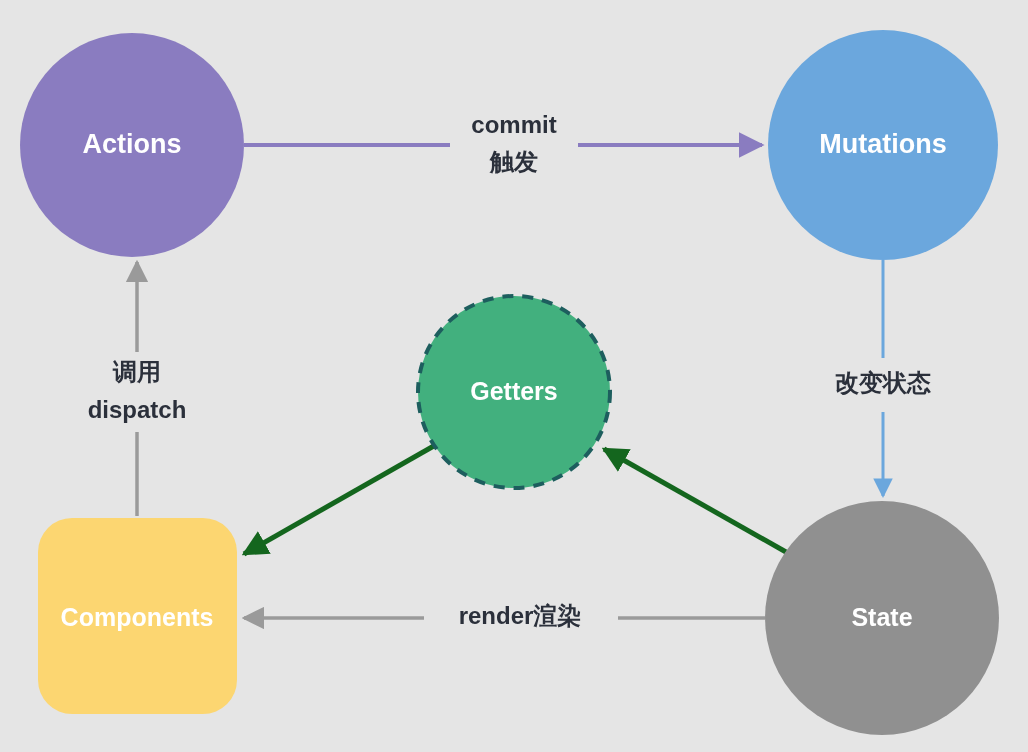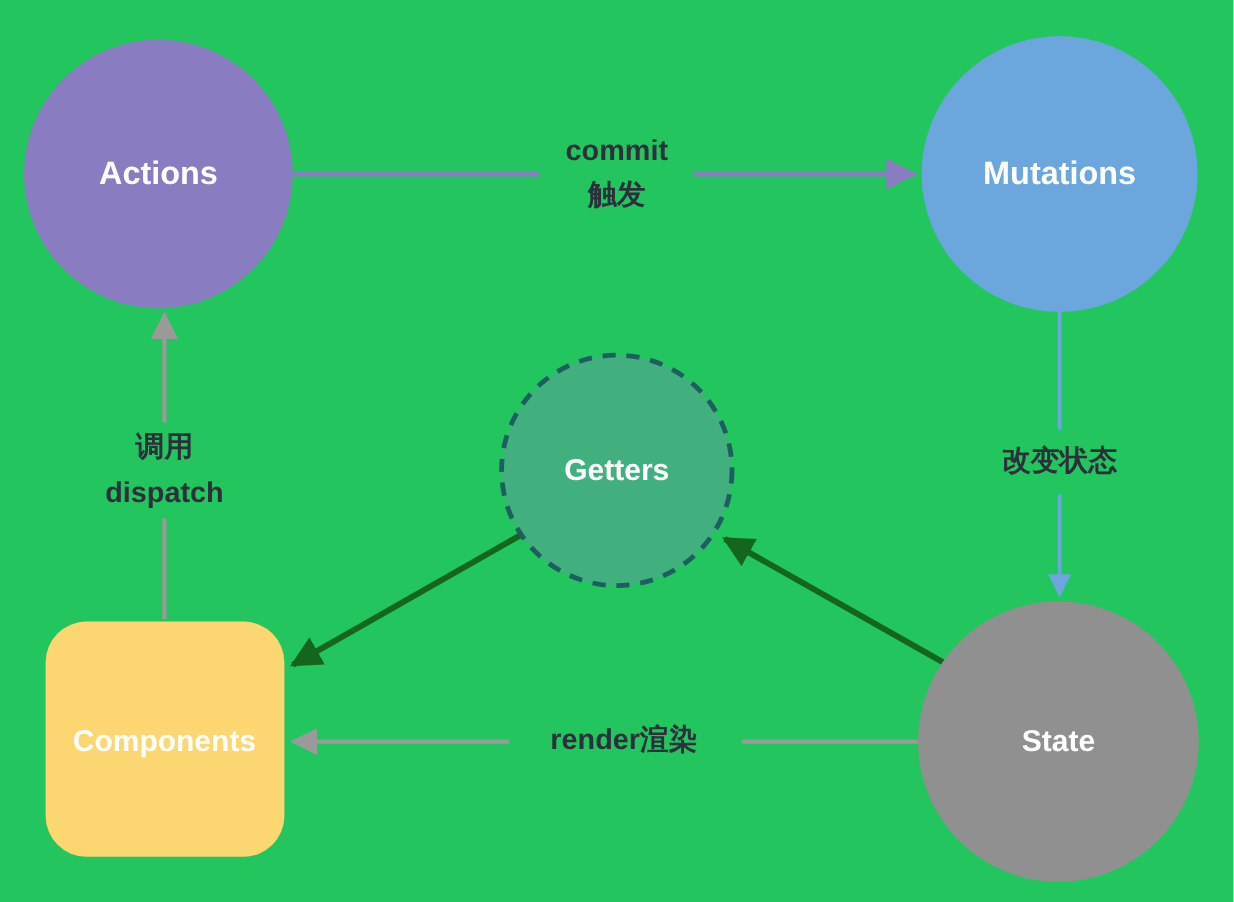--- a/index.html
+++ b/index.html
@@ -7,21 +7,21 @@
     padding: 0;
     background: #ffffff;
   }
   body {
     font-family: "Liberation Sans", "DejaVu Sans", sans-serif;
   }
   #diagram-root {
     position: relative;
     width: 1028px;
     height: 752px;
-    background: #22c55e;
+    background: #e5e5e5;
     overflow: hidden;
   }
   svg#flow-canvas {
     position: absolute;
     left: 0;
     top: 0;
     width: 1028px;
     height: 752px;
     display: block;
   }

